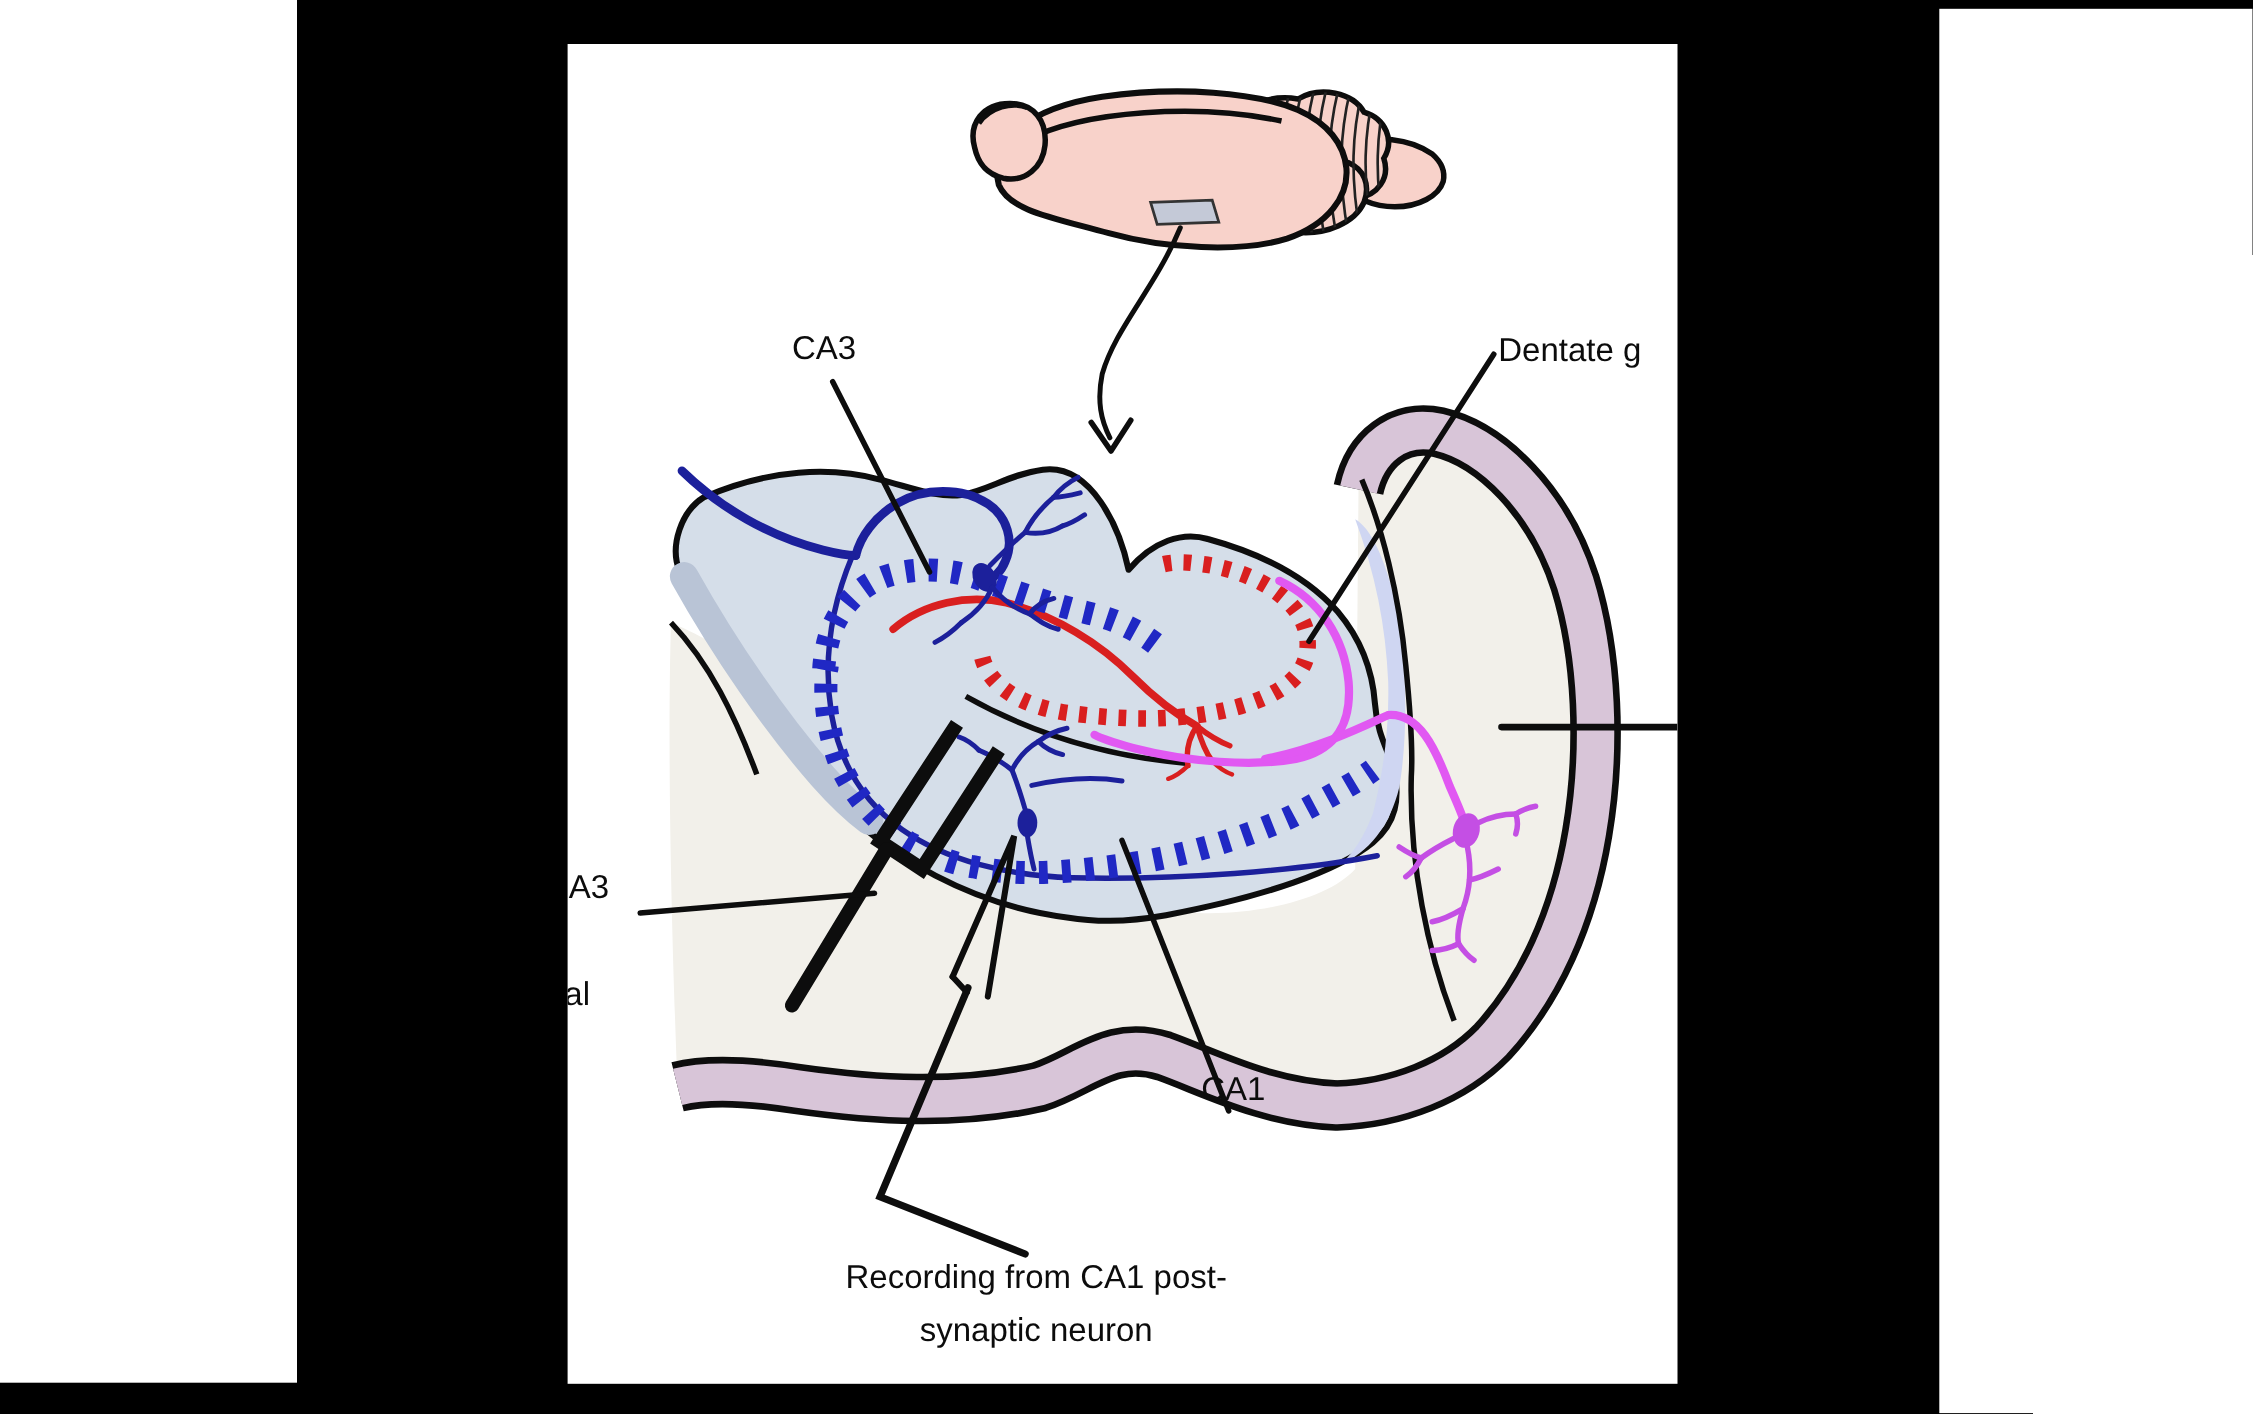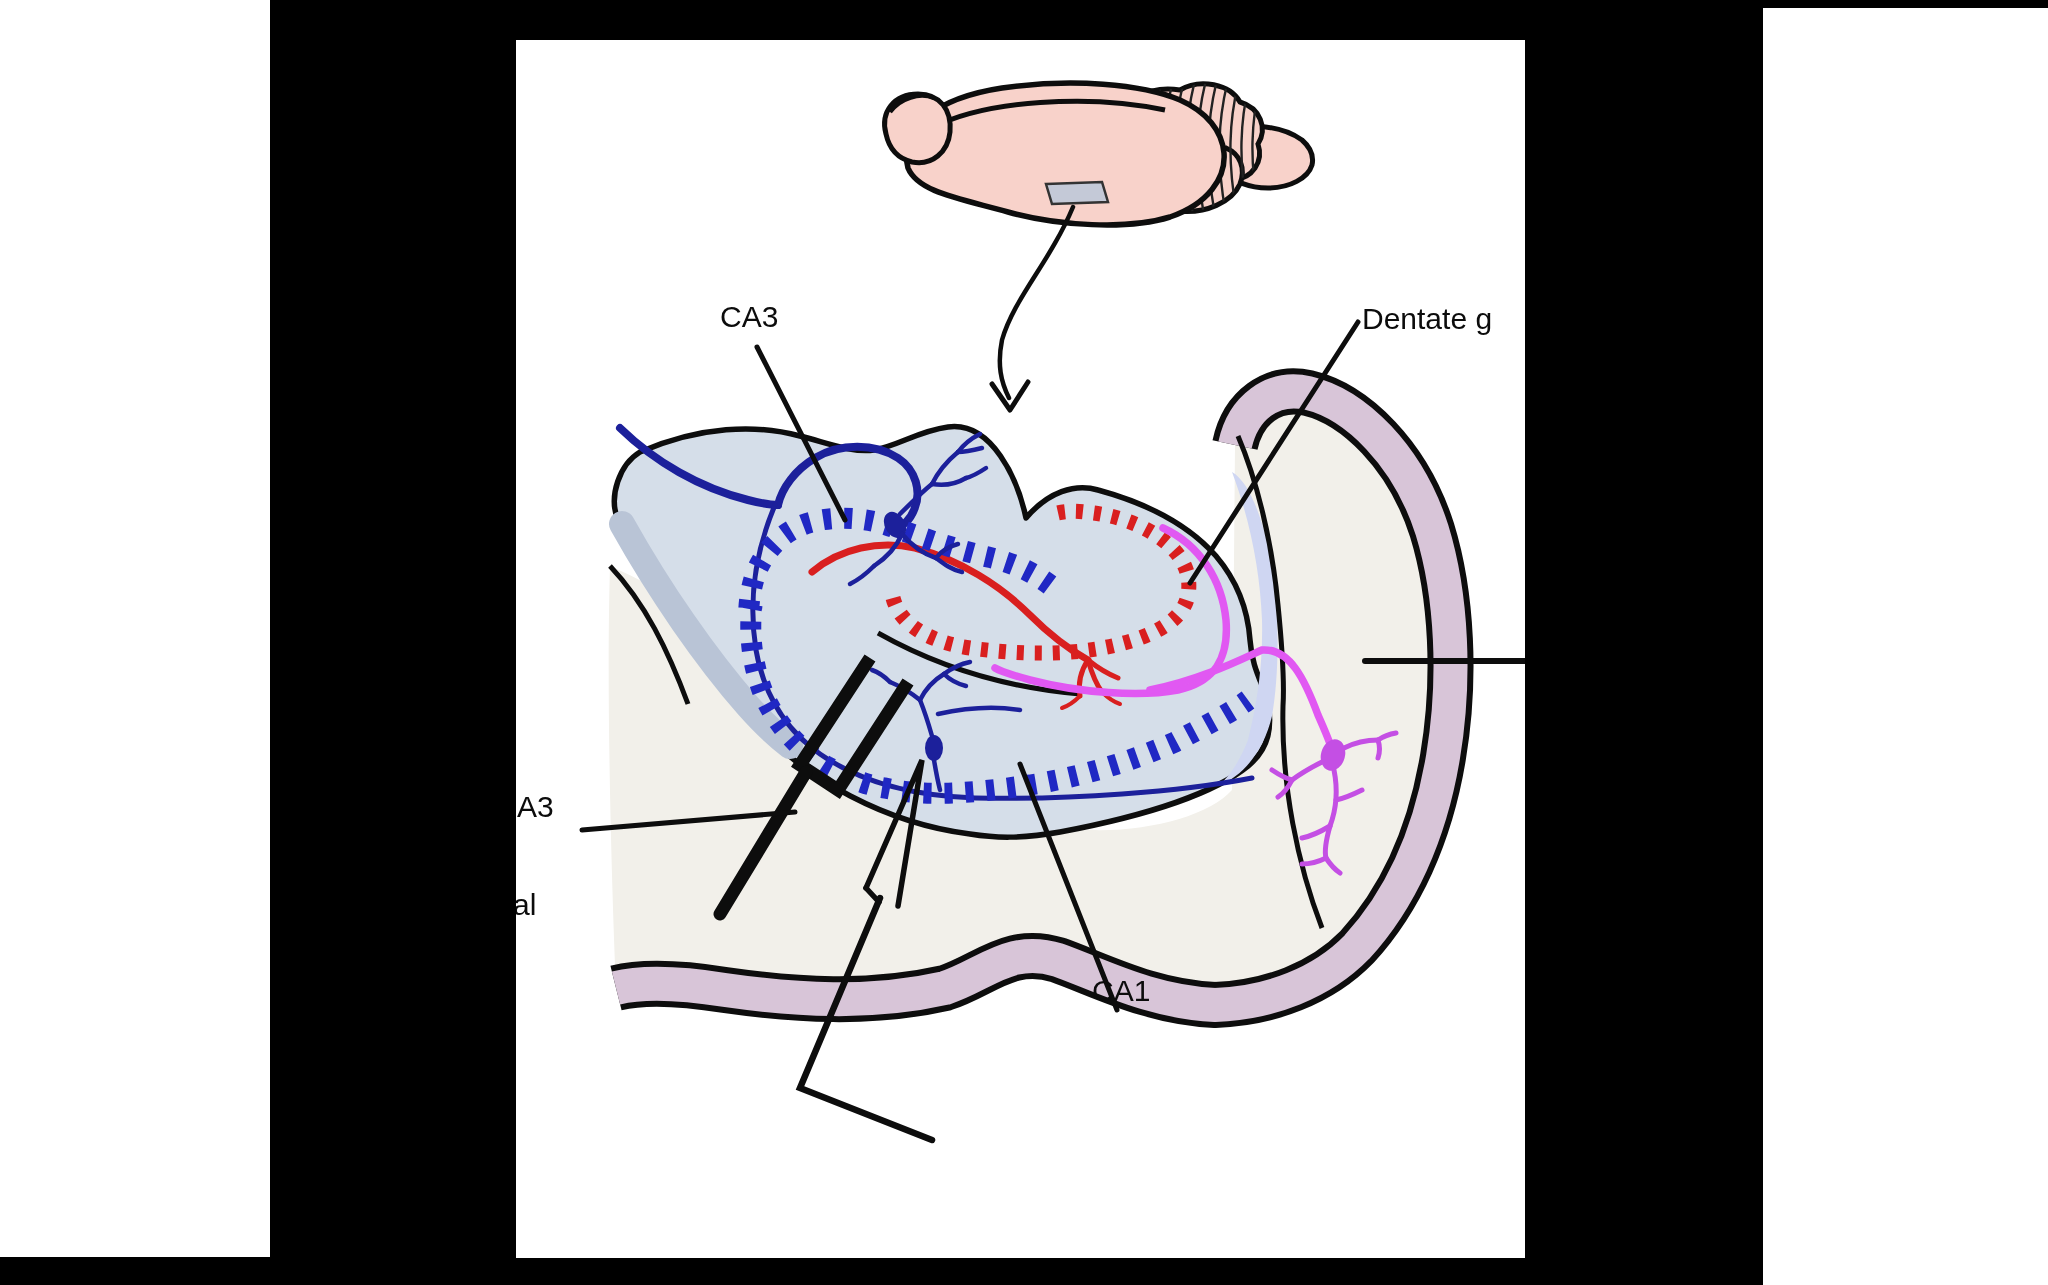--- a/index.html
+++ b/index.html
@@ -171,20 +171,21 @@
       </g>
     </svg>
 
     <div class="lbl" style="left:204px;top:255px;">CA3</div>
 
     <div class="lbl" style="left:846px;top:235px;margin-top:22px;">Dentate g</div>
 
     <div class="lbl" style="left:576px;top:929px;">CA1</div>
 
     <div class="lbl" id="recording-label" style="left:166px;top:1098px;width:520px;">
-      <br>
+      <span>Recording from CA1 post-</span><br>
+      <span>synaptic neuron</span>
     </div>
 
     <div class="lbl" style="left:1px;top:745px;text-align:center;">A3</div>
     <div class="lbl" style="left:-3px;top:795px;margin-top:48px;">al</div>
 
   </div>
 </div>
 
 </body></html>

